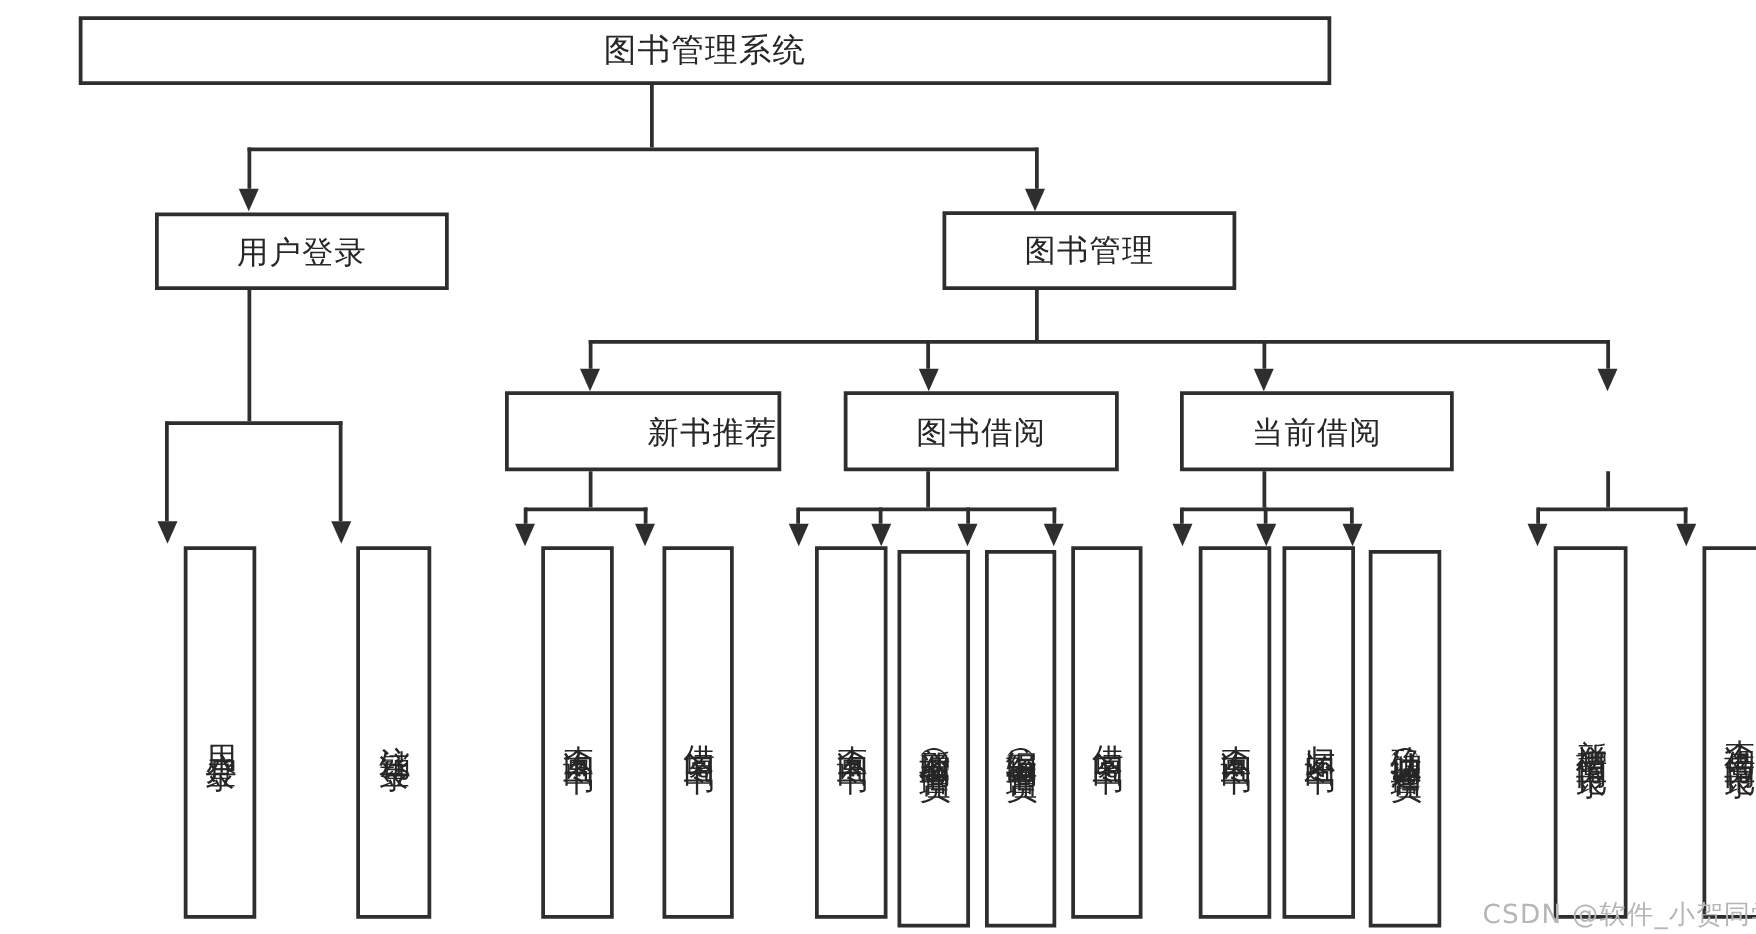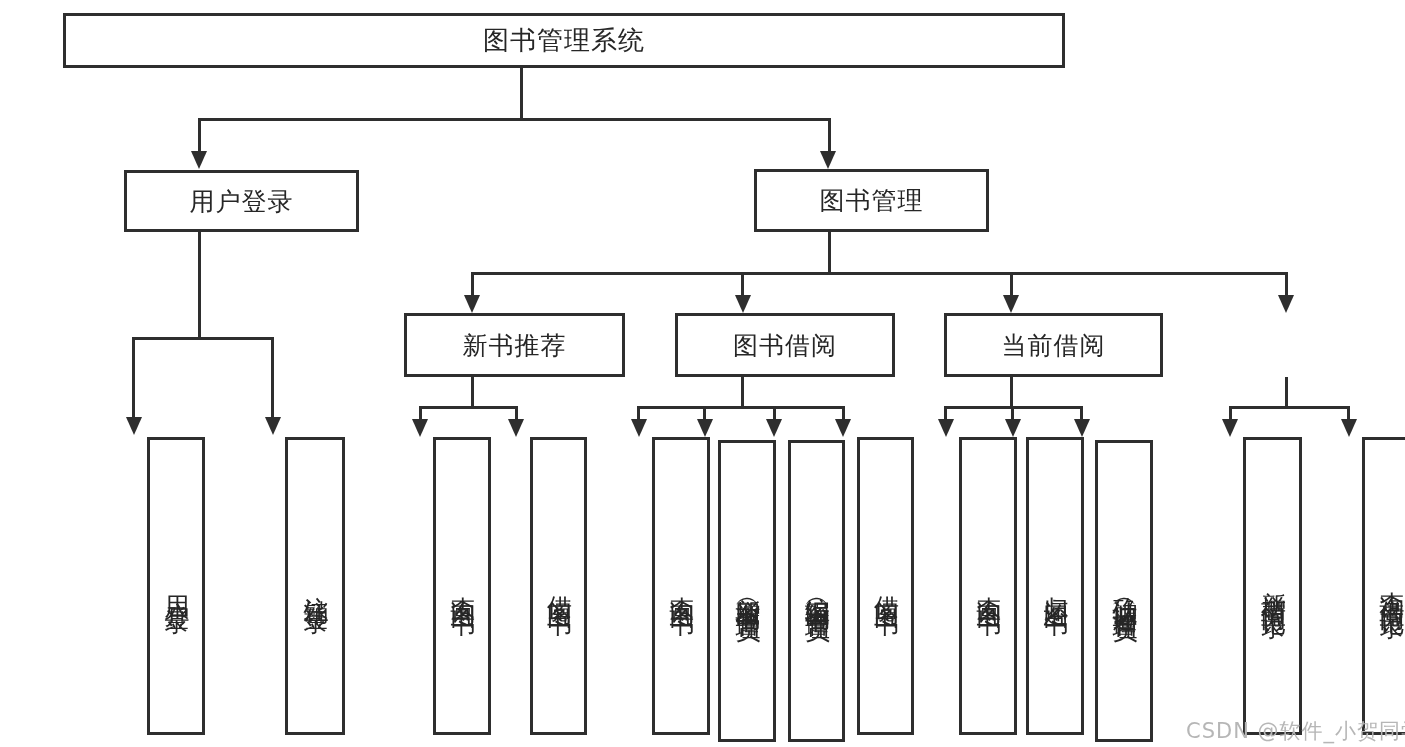--- a/index.html
+++ b/index.html
@@ -63,21 +63,21 @@
   <div class="h" style="left:471px;top:272px;width:817px;"></div>
   <div class="v" style="left:471px;top:272px;height:23px;"></div>
   <div class="arr" style="left:464px;top:295px;"></div>
   <div class="v" style="left:741px;top:272px;height:23px;"></div>
   <div class="arr" style="left:735px;top:295px;"></div>
   <div class="v" style="left:1010px;top:272px;height:23px;"></div>
   <div class="arr" style="left:1003px;top:295px;"></div>
   <div class="v" style="left:1285px;top:272px;height:23px;"></div>
   <div class="arr" style="left:1278px;top:295px;"></div>
 
-  <div class="box" style="left:362px;top:313px;width:221px;height:64px;">
+  <div class="box" style="left:362px;top:313px;width:221px;height:64px;justify-content:flex-end;">
     <span>新书推荐</span>
   </div>
   <div class="box" style="left:902px;top:313px;width:219px;height:64px;">
     <span>当前借阅</span>
   </div>
   <div class="box" style="left:633px;top:313px;width:220px;height:64px;">
     <span>图书借阅</span>
   </div>
 
   <div class="v" style="left:471px;top:377px;height:29px;"></div>

